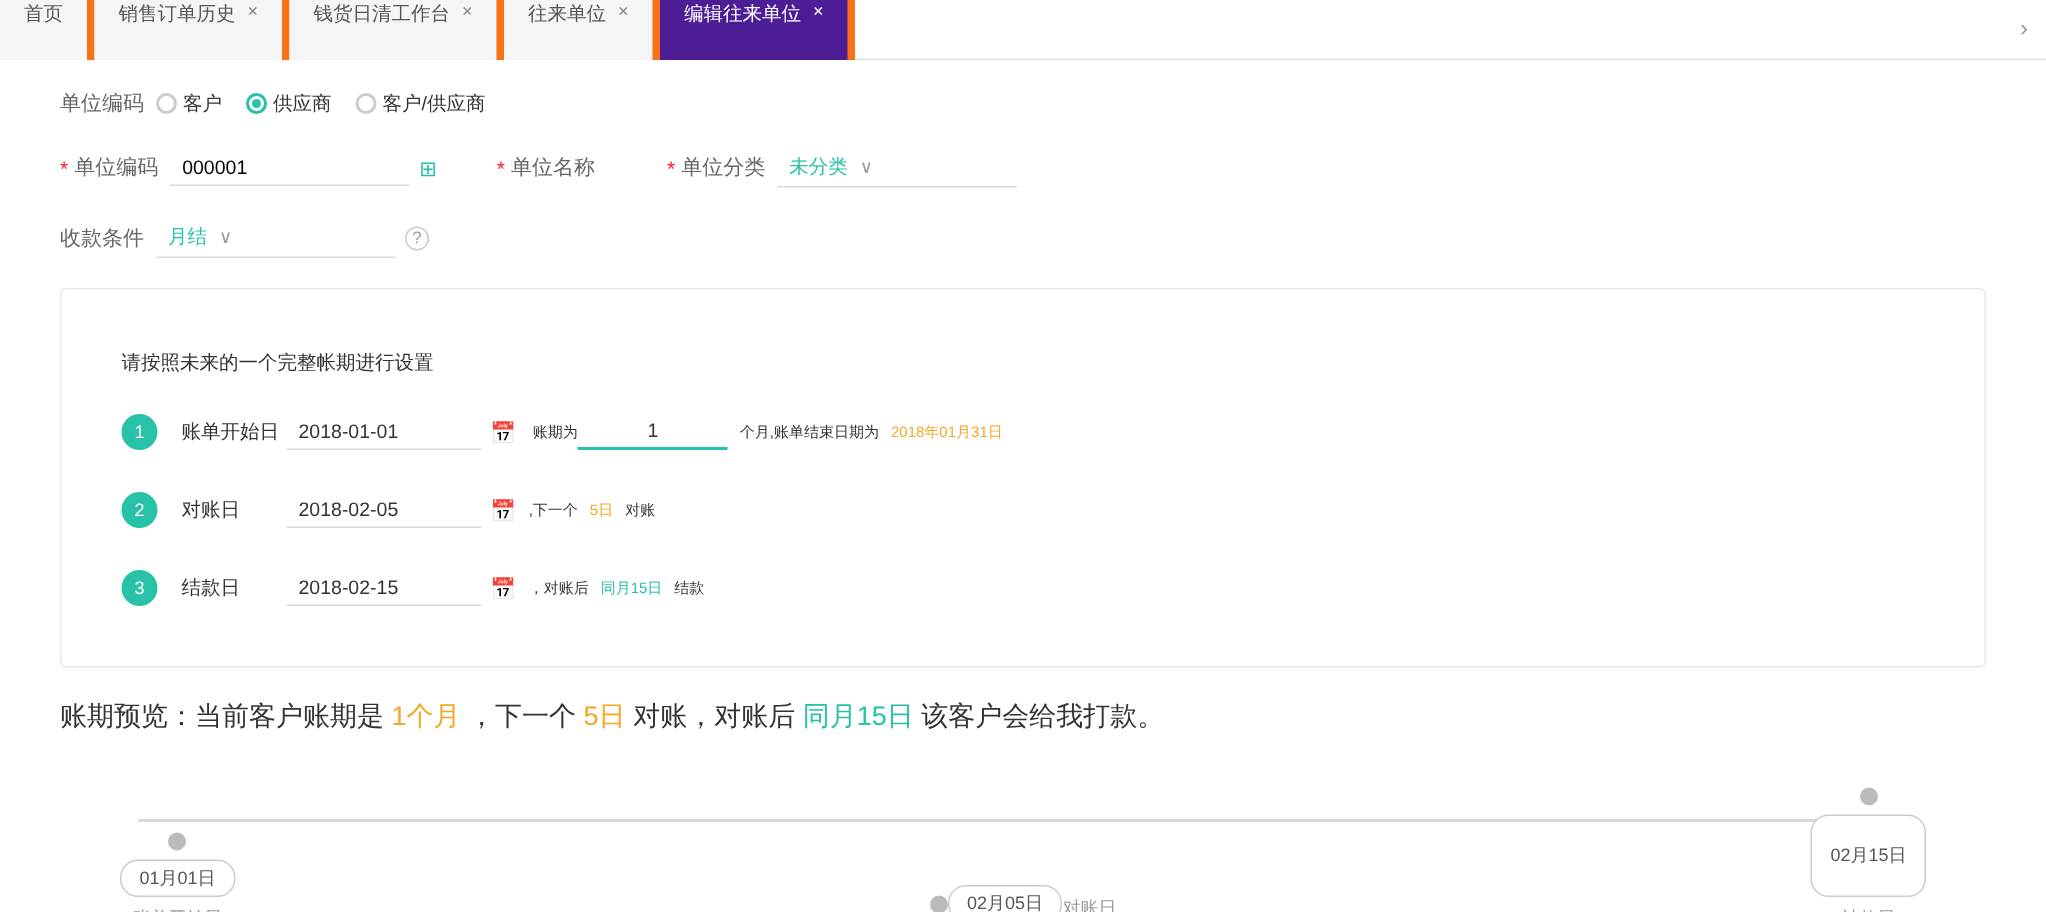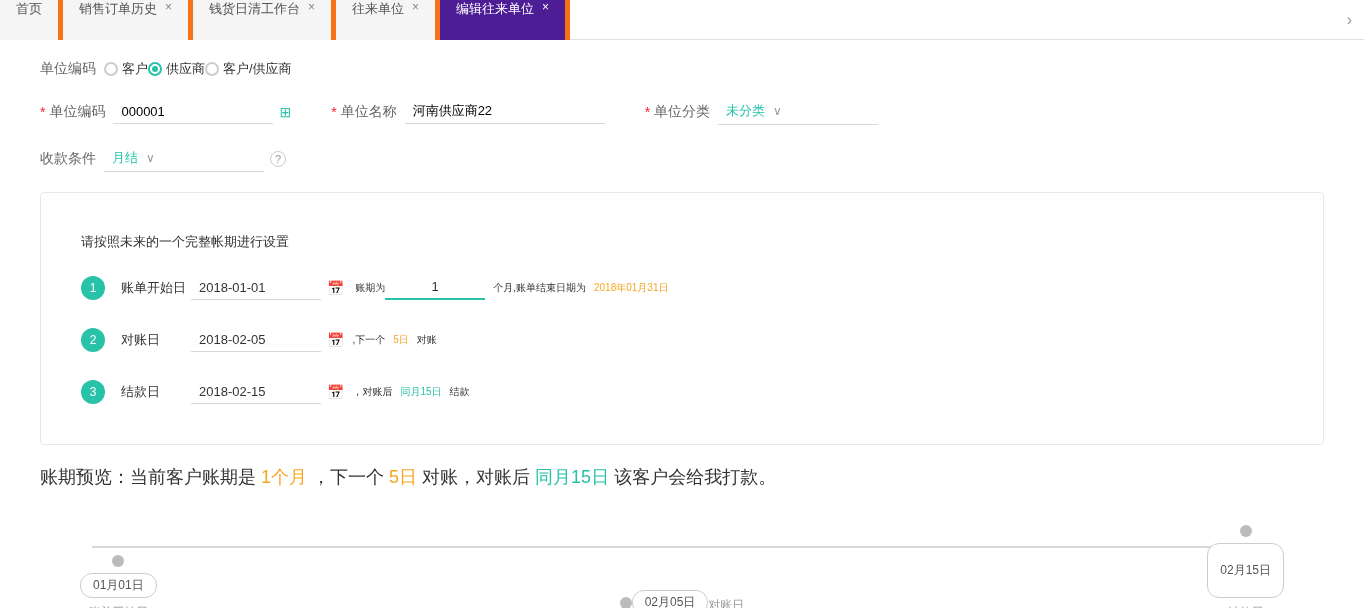--- a/index.html
+++ b/index.html
@@ -69,20 +69,21 @@
       white-space: nowrap;
     }
     .required-star {
       color: #f5222d;
       margin-right: 4px;
     }
 
     
     .radio-group {
       display: flex;
+      gap: 16px;
     }
     .radio-item {
       display: flex;
       align-items: center;
       cursor: pointer;
       gap: 4px;
       font-size: 13px;
       color: #333;
     }
     .radio-circle {
@@ -284,21 +285,20 @@
   <div class="form-row">
     <div class="form-field">
       <span class="required-star">*</span>
       <span class="form-label">单位编码</span>
       <input class="form-input" type="text" value="000001" style="">
       <span class="cal-icon">⊞</span>
     </div>
     <div class="form-field">
       <span class="required-star">*</span>
       <span class="form-label">单位名称</span>
-      <input class="form-input wide" type="text" value="河南供应商22" style="">
     </div>
     <div class="form-field">
       <span class="required-star">*</span>
       <span class="form-label">单位分类</span>
       <div class="form-select">
         <span>未分类</span>
         <span class="select-arrow">∨</span>
       </div>
     </div>
   </div>

